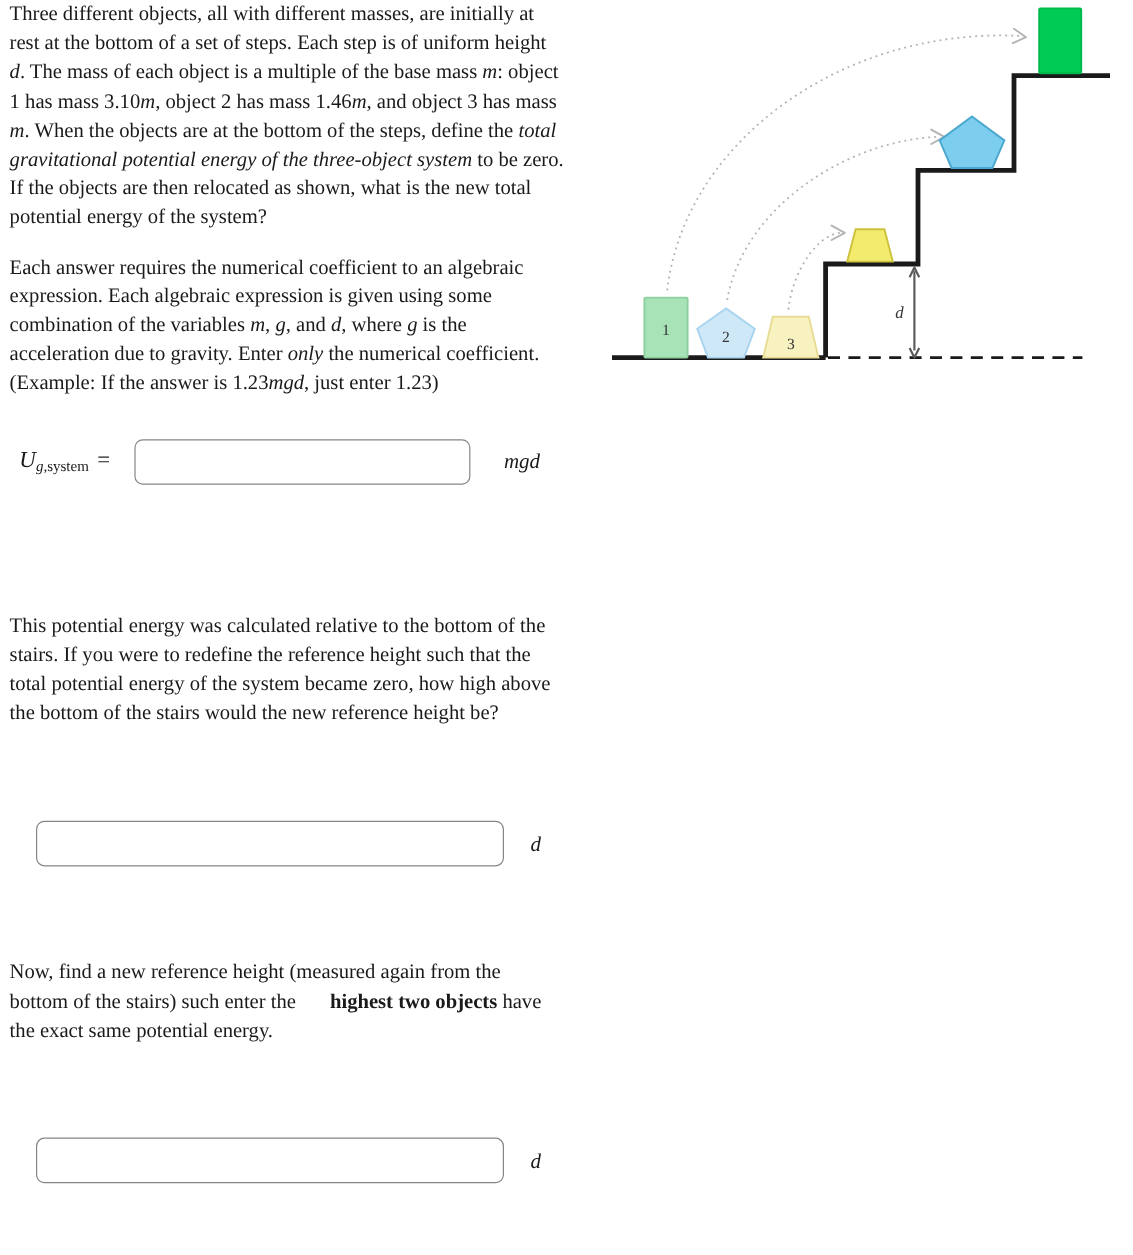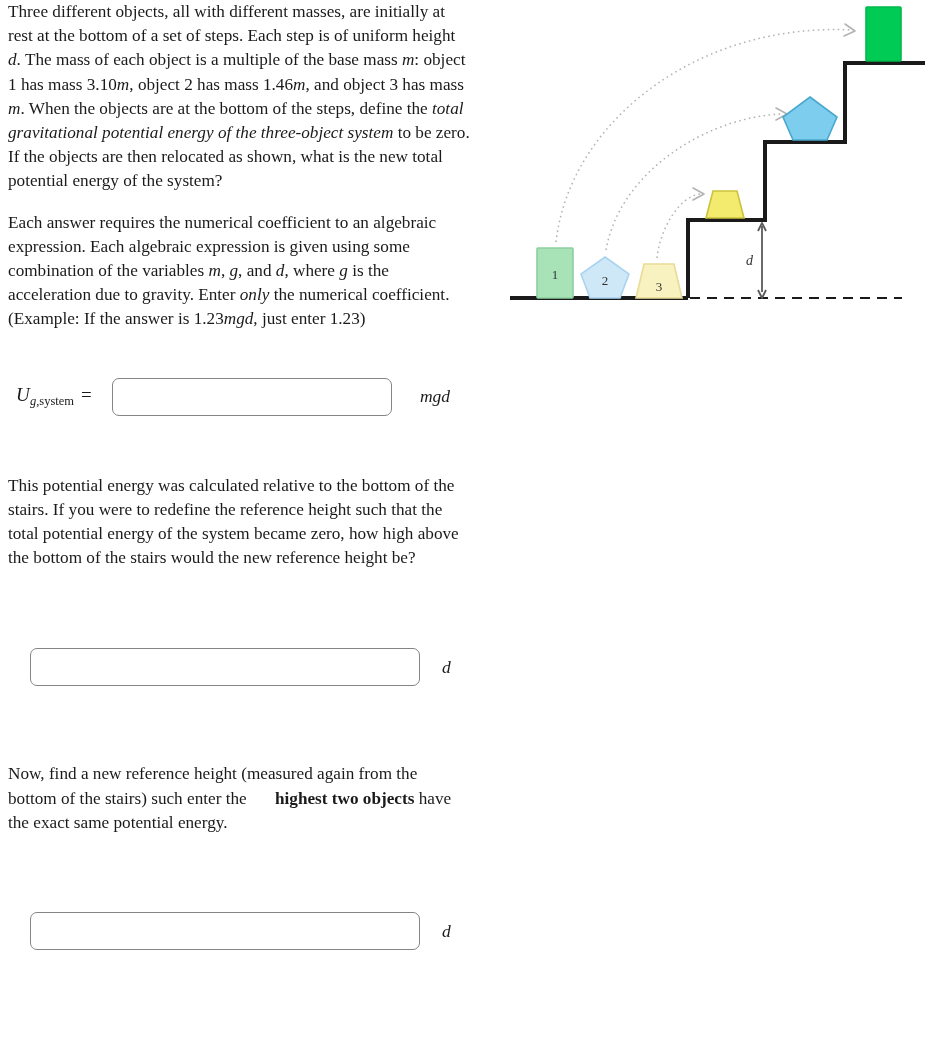--- a/index.html
+++ b/index.html
@@ -106,27 +106,27 @@
 <div id="page">
 
   <div class="left-col">
 
     <p class="para"><span>Three different objects, all with different masses, are initially at rest at the bottom of a set of steps. Each step is of uniform height </span><span class="em">d</span><span>. The mass of each object is a multiple of the base mass </span><span class="em">m</span><span>: object 1 has mass 3.10</span><span class="em">m</span><span>, object 2 has mass 1.46</span><span class="em">m</span><span>, and object 3 has mass </span><span class="em">m</span><span>. When the objects are at the bottom of the steps, define the </span><span class="em">total gravitational potential energy of the three-object system</span><span> to be zero. If the objects are then relocated as shown, what is the new total potential energy of the system?</span></p>
 
     <div class="spacer-1"></div>
 
     <p class="para"><span>Each answer requires the numerical coefficient to an algebraic expression. Each algebraic expression is given using some combination of the variables </span><span class="em">m</span><span>, </span><span class="em">g</span><span>, and </span><span class="em">d</span><span>, where </span><span class="em">g</span><span> is the acceleration due to gravity. Enter </span><span class="em">only</span><span> the numerical coefficient. (Example: If the answer is 1.23</span><span class="em">mgd</span><span>, just enter 1.23)</span></p>
 
-    <div class="answer-row" style="margin-top:46px; padding-left:8px;">
+    <div class="answer-row" style="margin-top:34px; padding-left:8px;">
       <span class="ans-label"><span>U</span><span class="sub"><span class="it">g</span><span>,system</span></span><span class="eq-sign">=</span></span>
       <input class="ansbox" type="text" style="width: 280px; margin-left: 20px;" value="">
       <span class="unit" style="margin-left:28px;">mgd</span>
     </div>
 
-    <p class="para" style="margin-top:58px;"><span>This potential energy was calculated relative to the bottom of the stairs. If you were to redefine the reference height such that the total potential energy of the system became zero, how high above the bottom of the stairs would the new reference height be?</span></p>
+    <p class="para" style="margin-top:106px;"><span>This potential energy was calculated relative to the bottom of the stairs. If you were to redefine the reference height such that the total potential energy of the system became zero, how high above the bottom of the stairs would the new reference height be?</span></p>
 
     <div class="answer-row" style="margin-top:78px; padding-left:22px;">
       <input class="ansbox" type="text" style="width: 390px;" value="">
       <span class="unit" style="margin-left:22px;">d</span>
     </div>
 
     <p class="para" style="margin-top:76px;"><span>Now, find a new reference height (measured again from the bottom of the stairs) such enter the </span><span class="bold">highest two objects</span><span> have the exact same potential energy.</span></p>
 
     <div class="answer-row" style="margin-top:77px; padding-left:22px;">
       <input class="ansbox" type="text" style="width: 390px;" value="">

